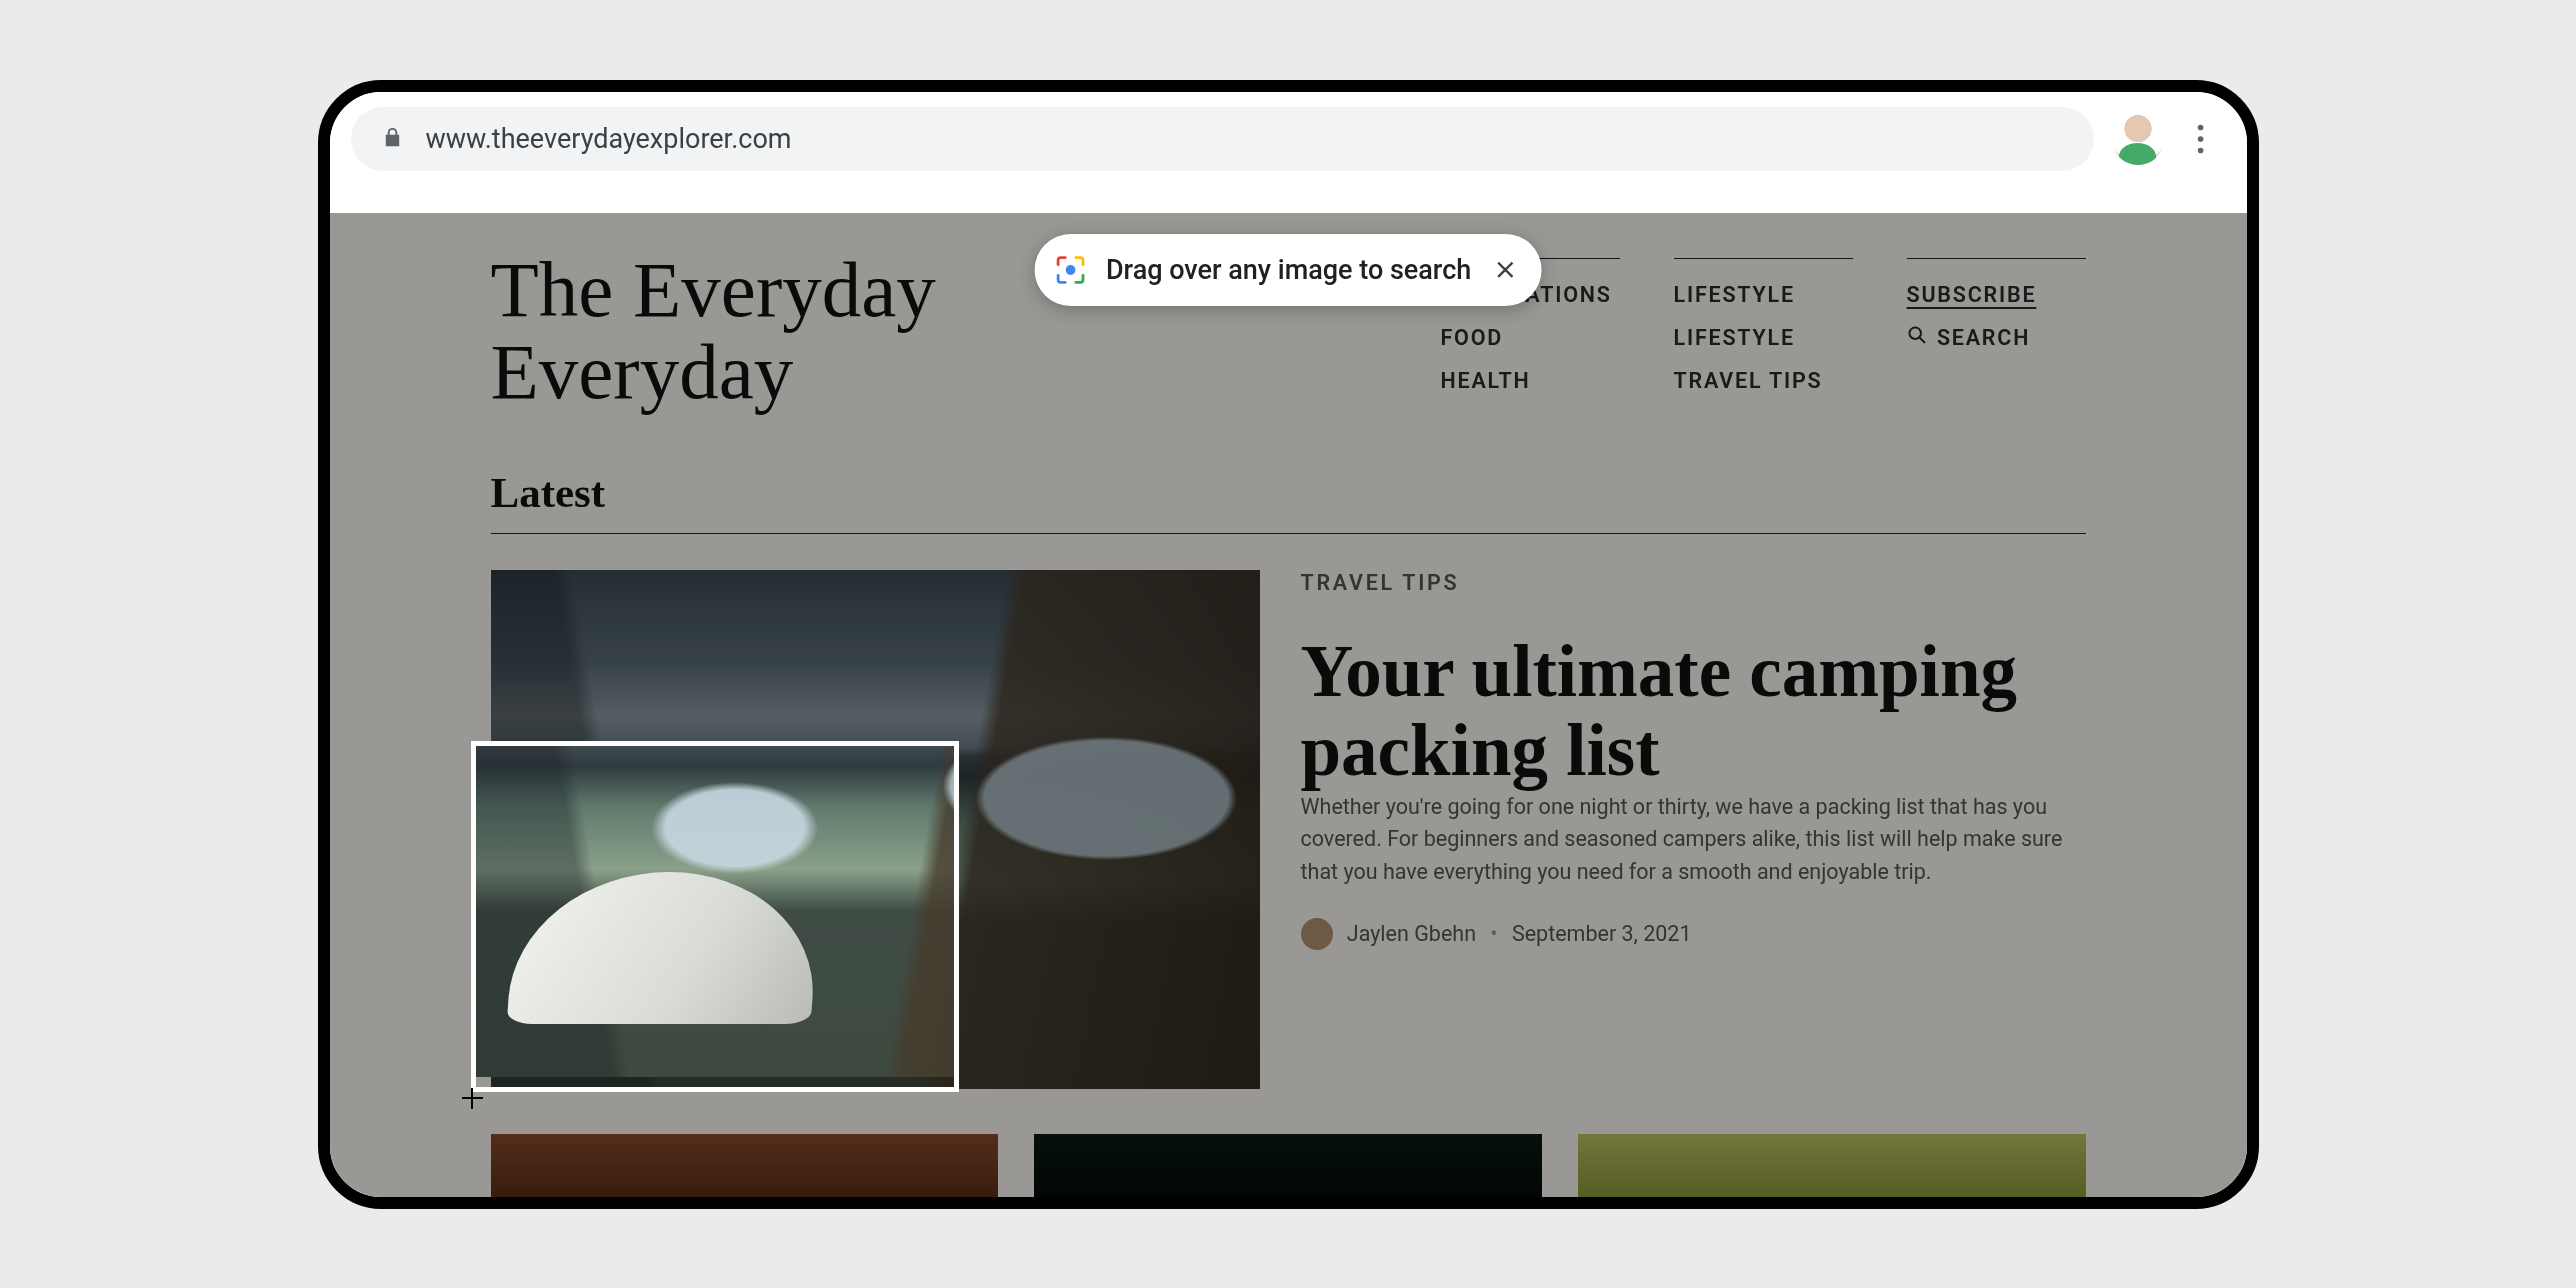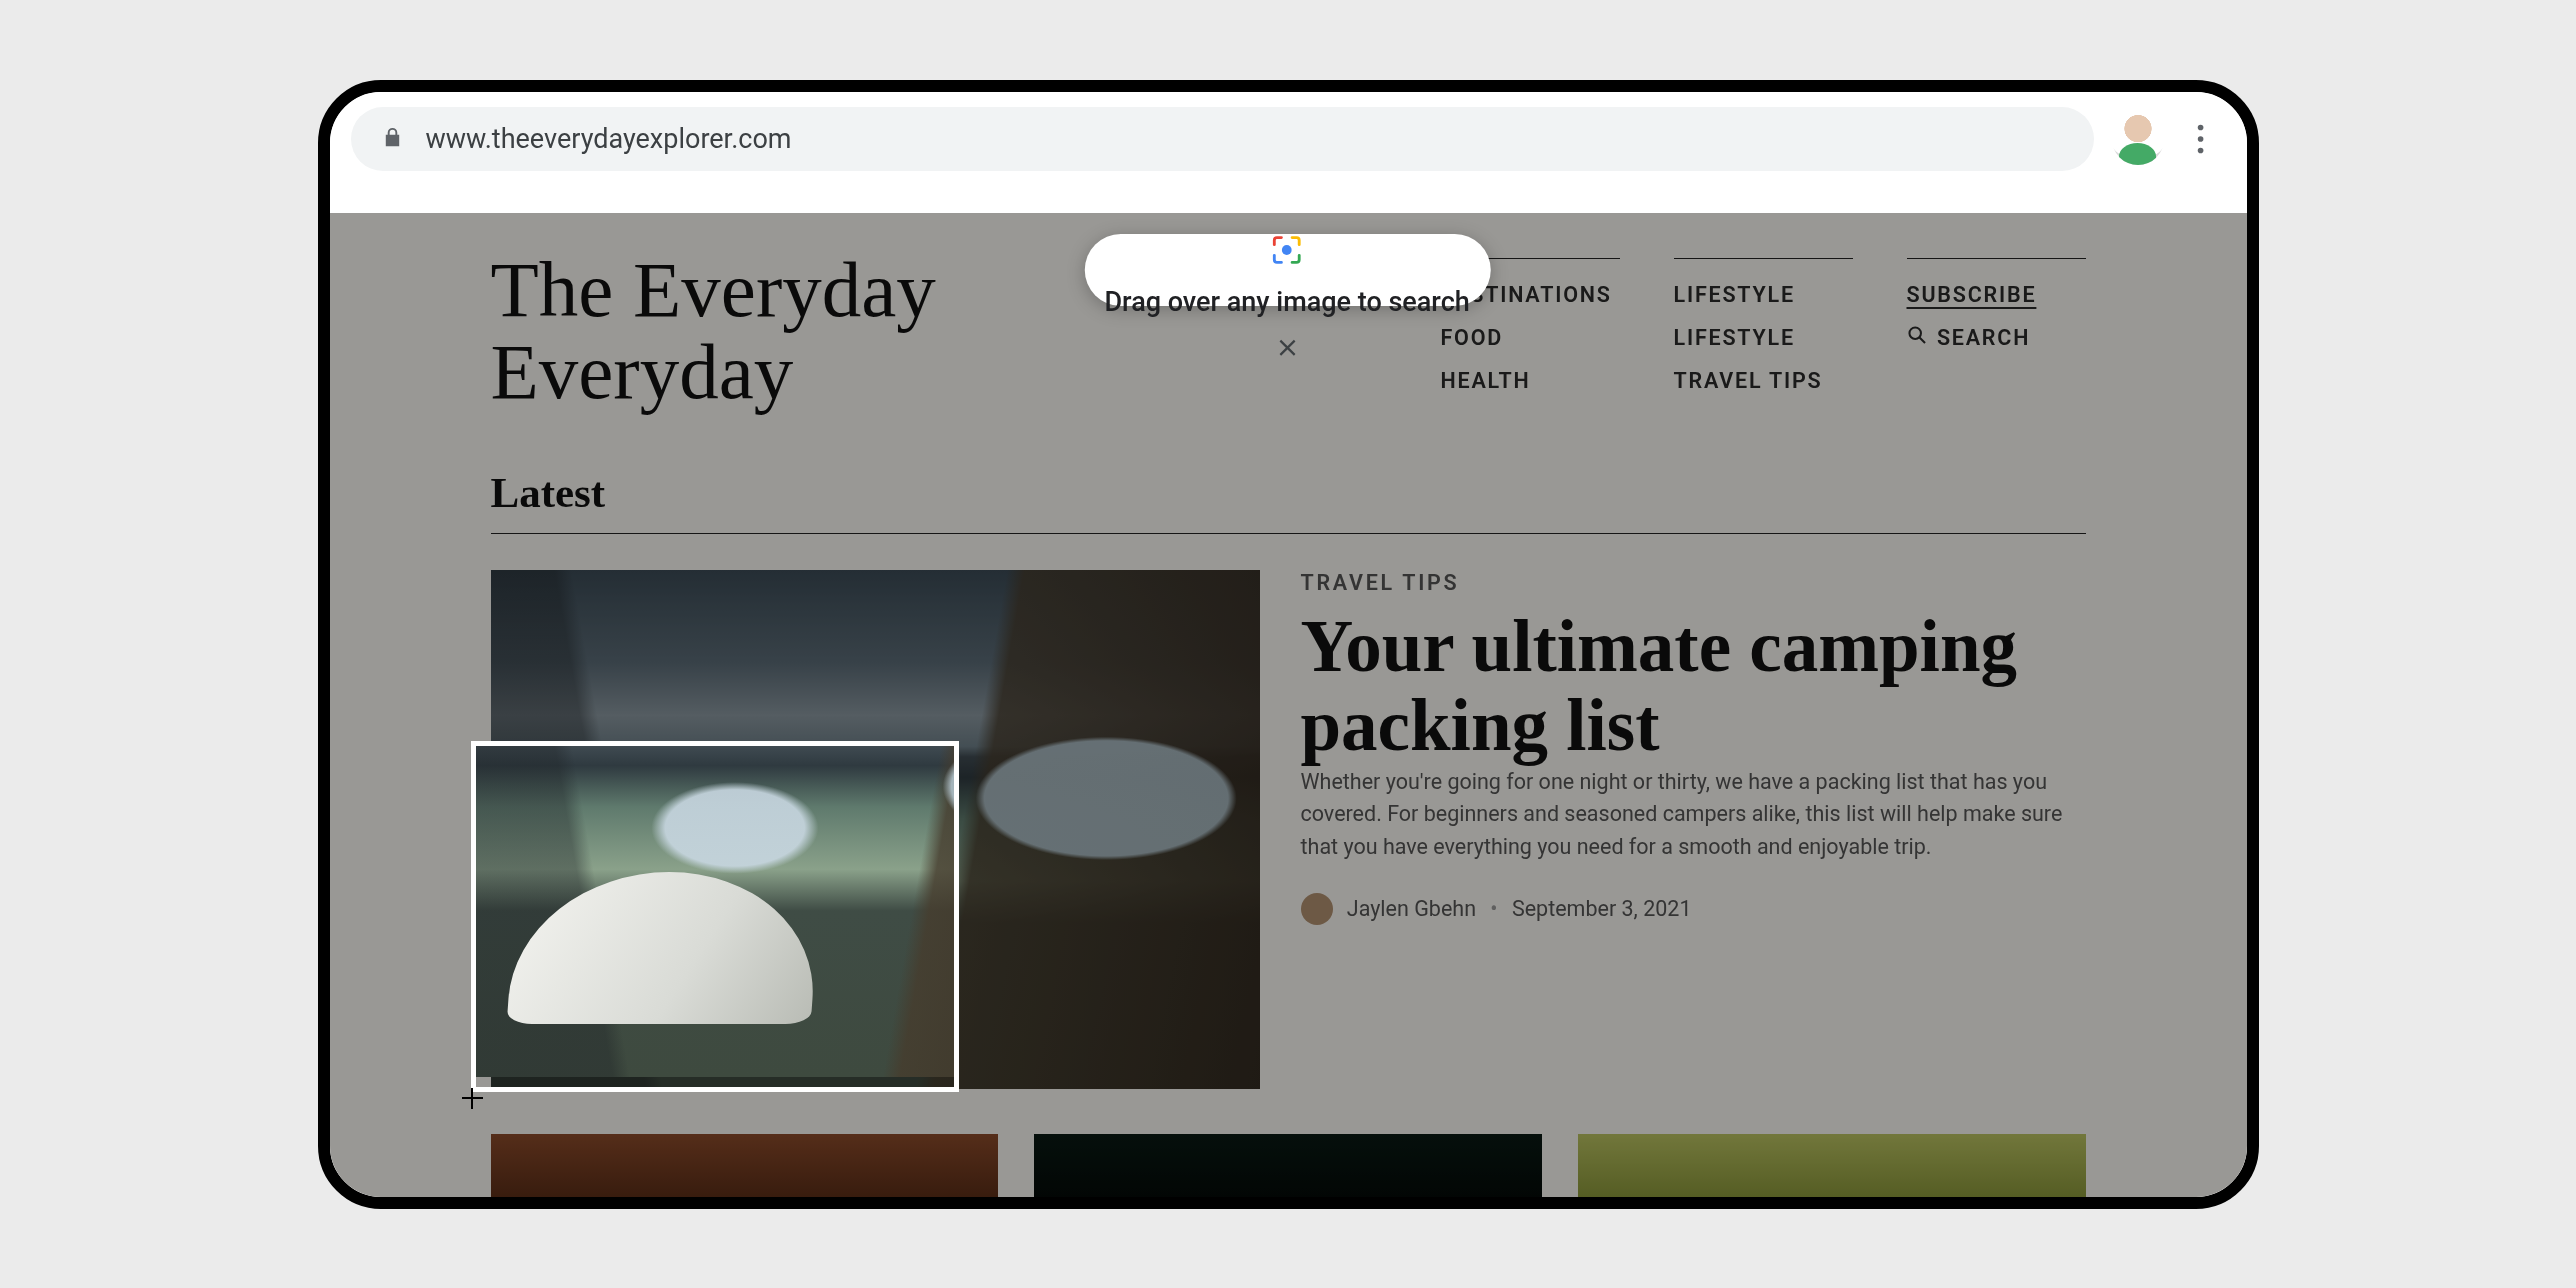--- a/index.html
+++ b/index.html
@@ -140,21 +140,21 @@
     position:absolute; left:54px; bottom:45px;
     width: 304px; height: 152px;
     background: linear-gradient(120deg, #f4f4f0 0%, #d9dbd6 60%, #b9bcb5 100%);
     border-radius: 60% 60% 10% 10% / 100% 100% 10% 10%;
     transform: skewX(-4deg);
   }
   .article-body { flex:1; }
   .kicker { font-size:21.5px; letter-spacing:2.7px; color:#555; font-weight:600; }
   .article-title {
     font-family: Georgia, serif; font-size:73px; line-height:1.08;
-    color:#111; margin-top:13px;
+    color:#111; margin-top:38px;
   }
   .article-excerpt {
     font-size:21.5px; color:#555; line-height:1.5;
   }
   .byline-row { display:flex; align-items:center; gap:14.3px; margin-top:30px; color:#555; font-size:21.5px;}
   .byline-avatar { width:32px; height:32px; border-radius:50%; background:#b09070; }
   .dot{color:#999;}
 
   .thumbs-row { display:flex; gap:36px; margin-top:45px; }
   .thumb { flex:1; height:107px; background:#333;}
@@ -165,21 +165,20 @@
   
   .lens-pill {
     position:absolute;
     top: 21.5px; left: 50%; transform: translateX(-50%);
     z-index: 20;
     background:#fff; border-radius: 39px;
     height: 72px;
     display:flex; align-items:center; gap:19.7px;
     padding: 0 21.5px 0 19.7px;
     box-shadow: 0 3.6px 18px rgba(0,0,0,.25);
-    flex-direction: column;
   }
   .lens-icon { width:32px; height:32px; position:relative; }
   .lens-icon svg { width:32px; height:32px; }
   .lens-text { font-size:27px; color:#202124; font-weight:500; white-space:nowrap;}
   .lens-close { width:29px; height:29px; display:flex; align-items:center; justify-content:center; cursor:pointer;}
   .lens-close svg{ width:21.5px; height:21.5px; stroke:#3c4043; stroke-width:2.5; }
 
   
   .selection {
     position:absolute;

